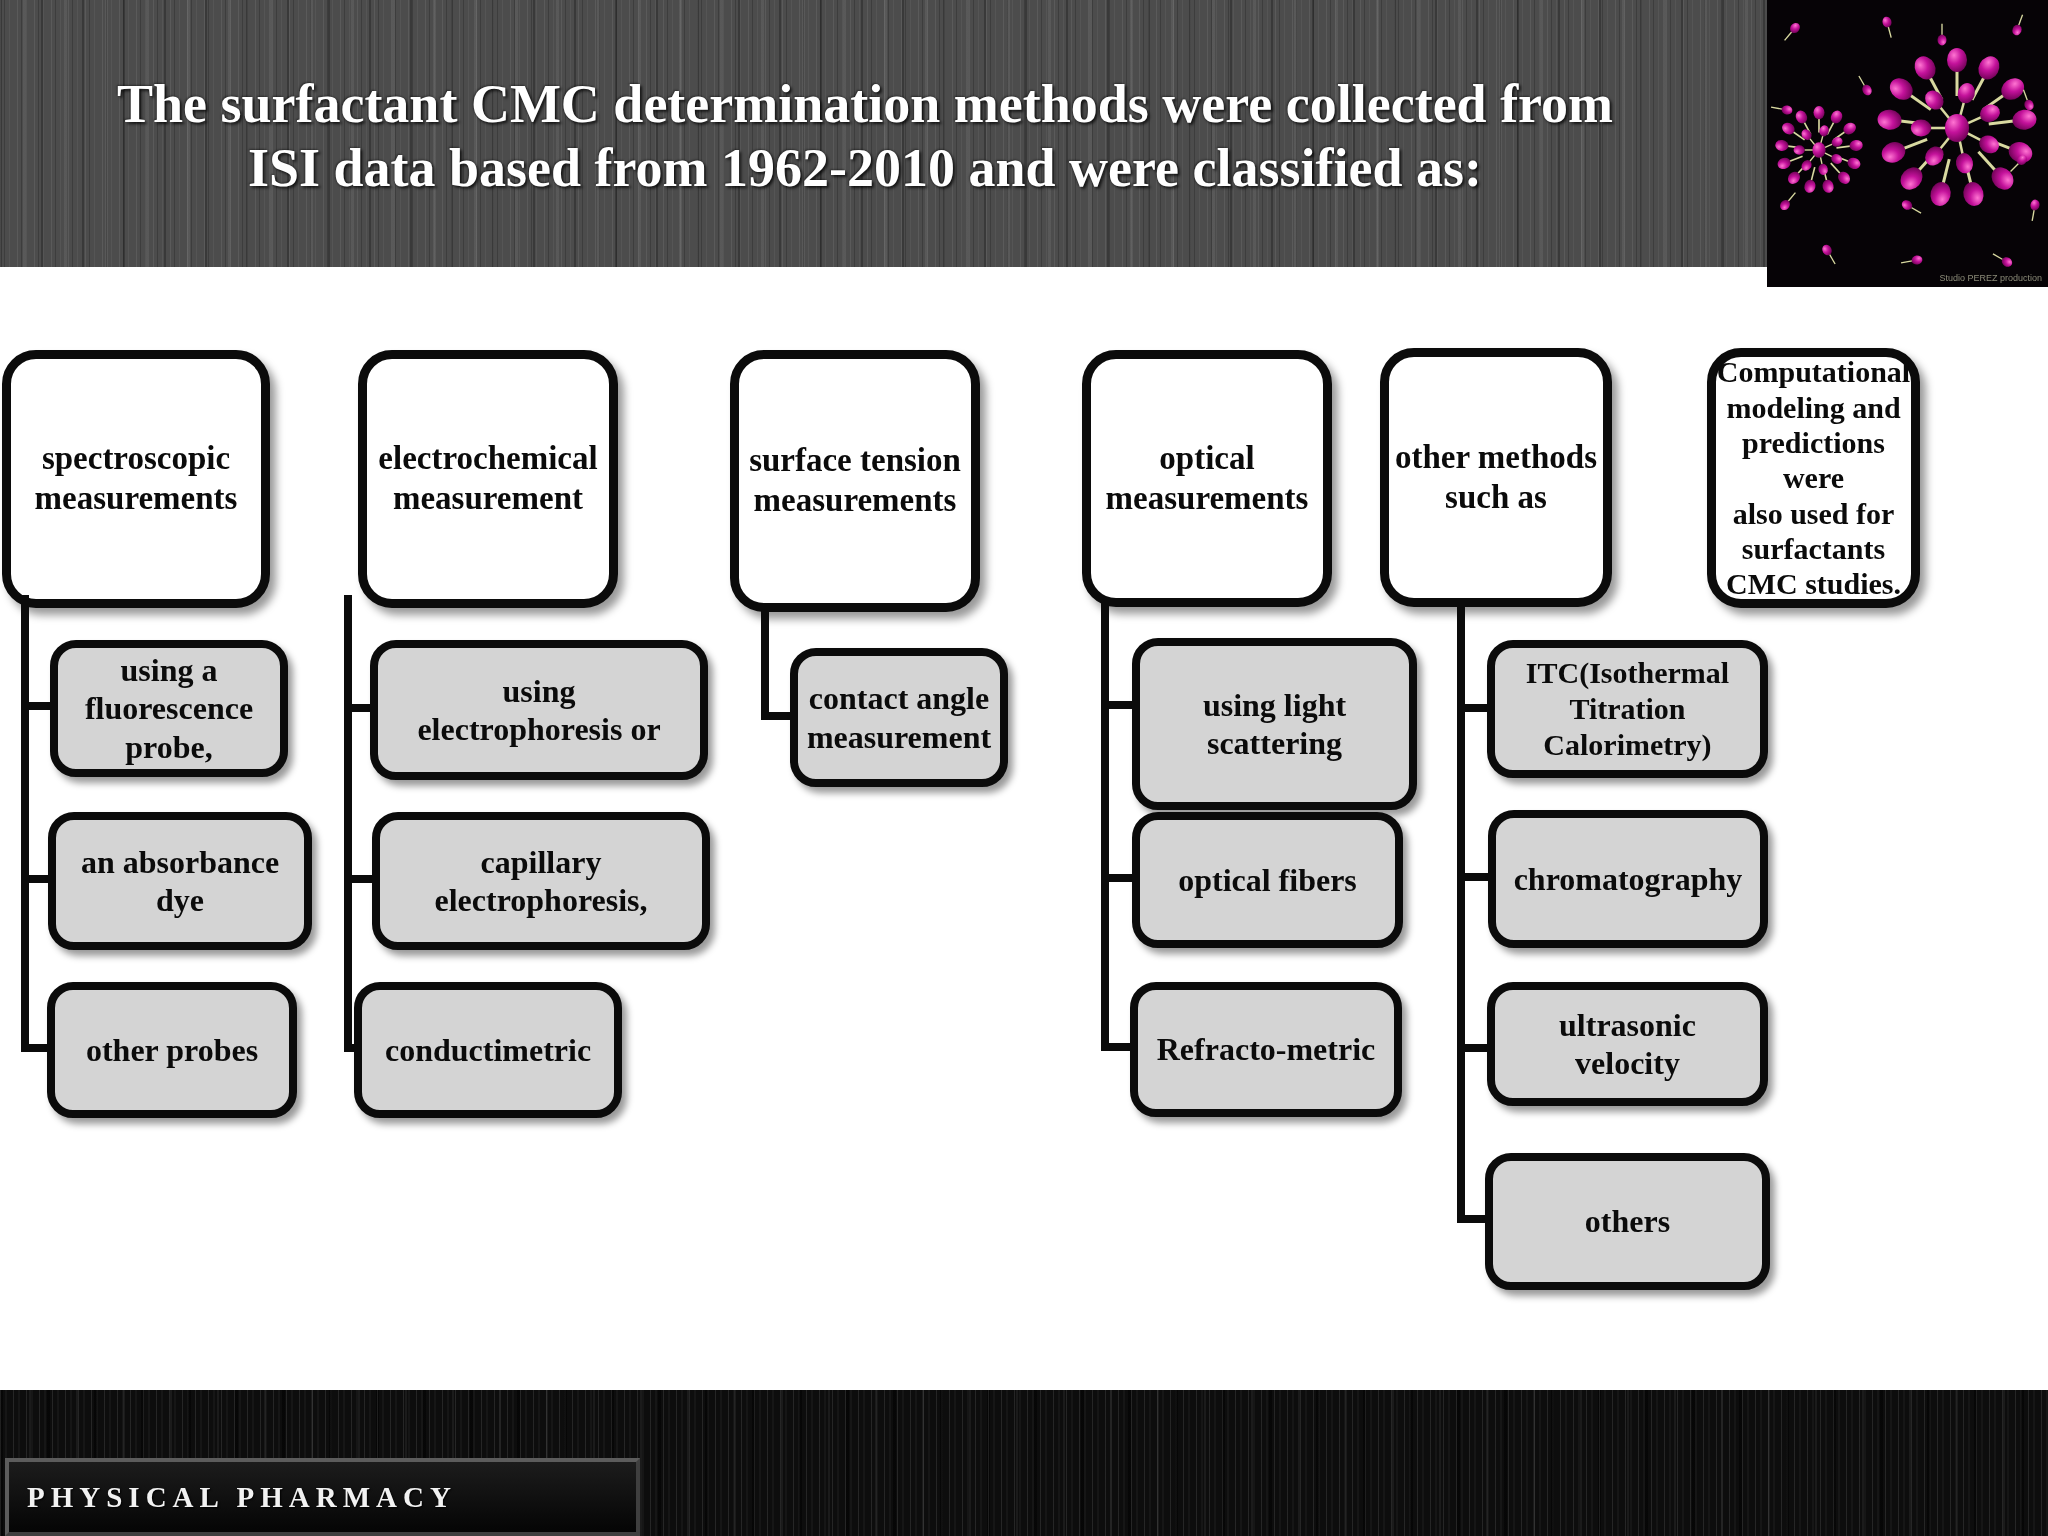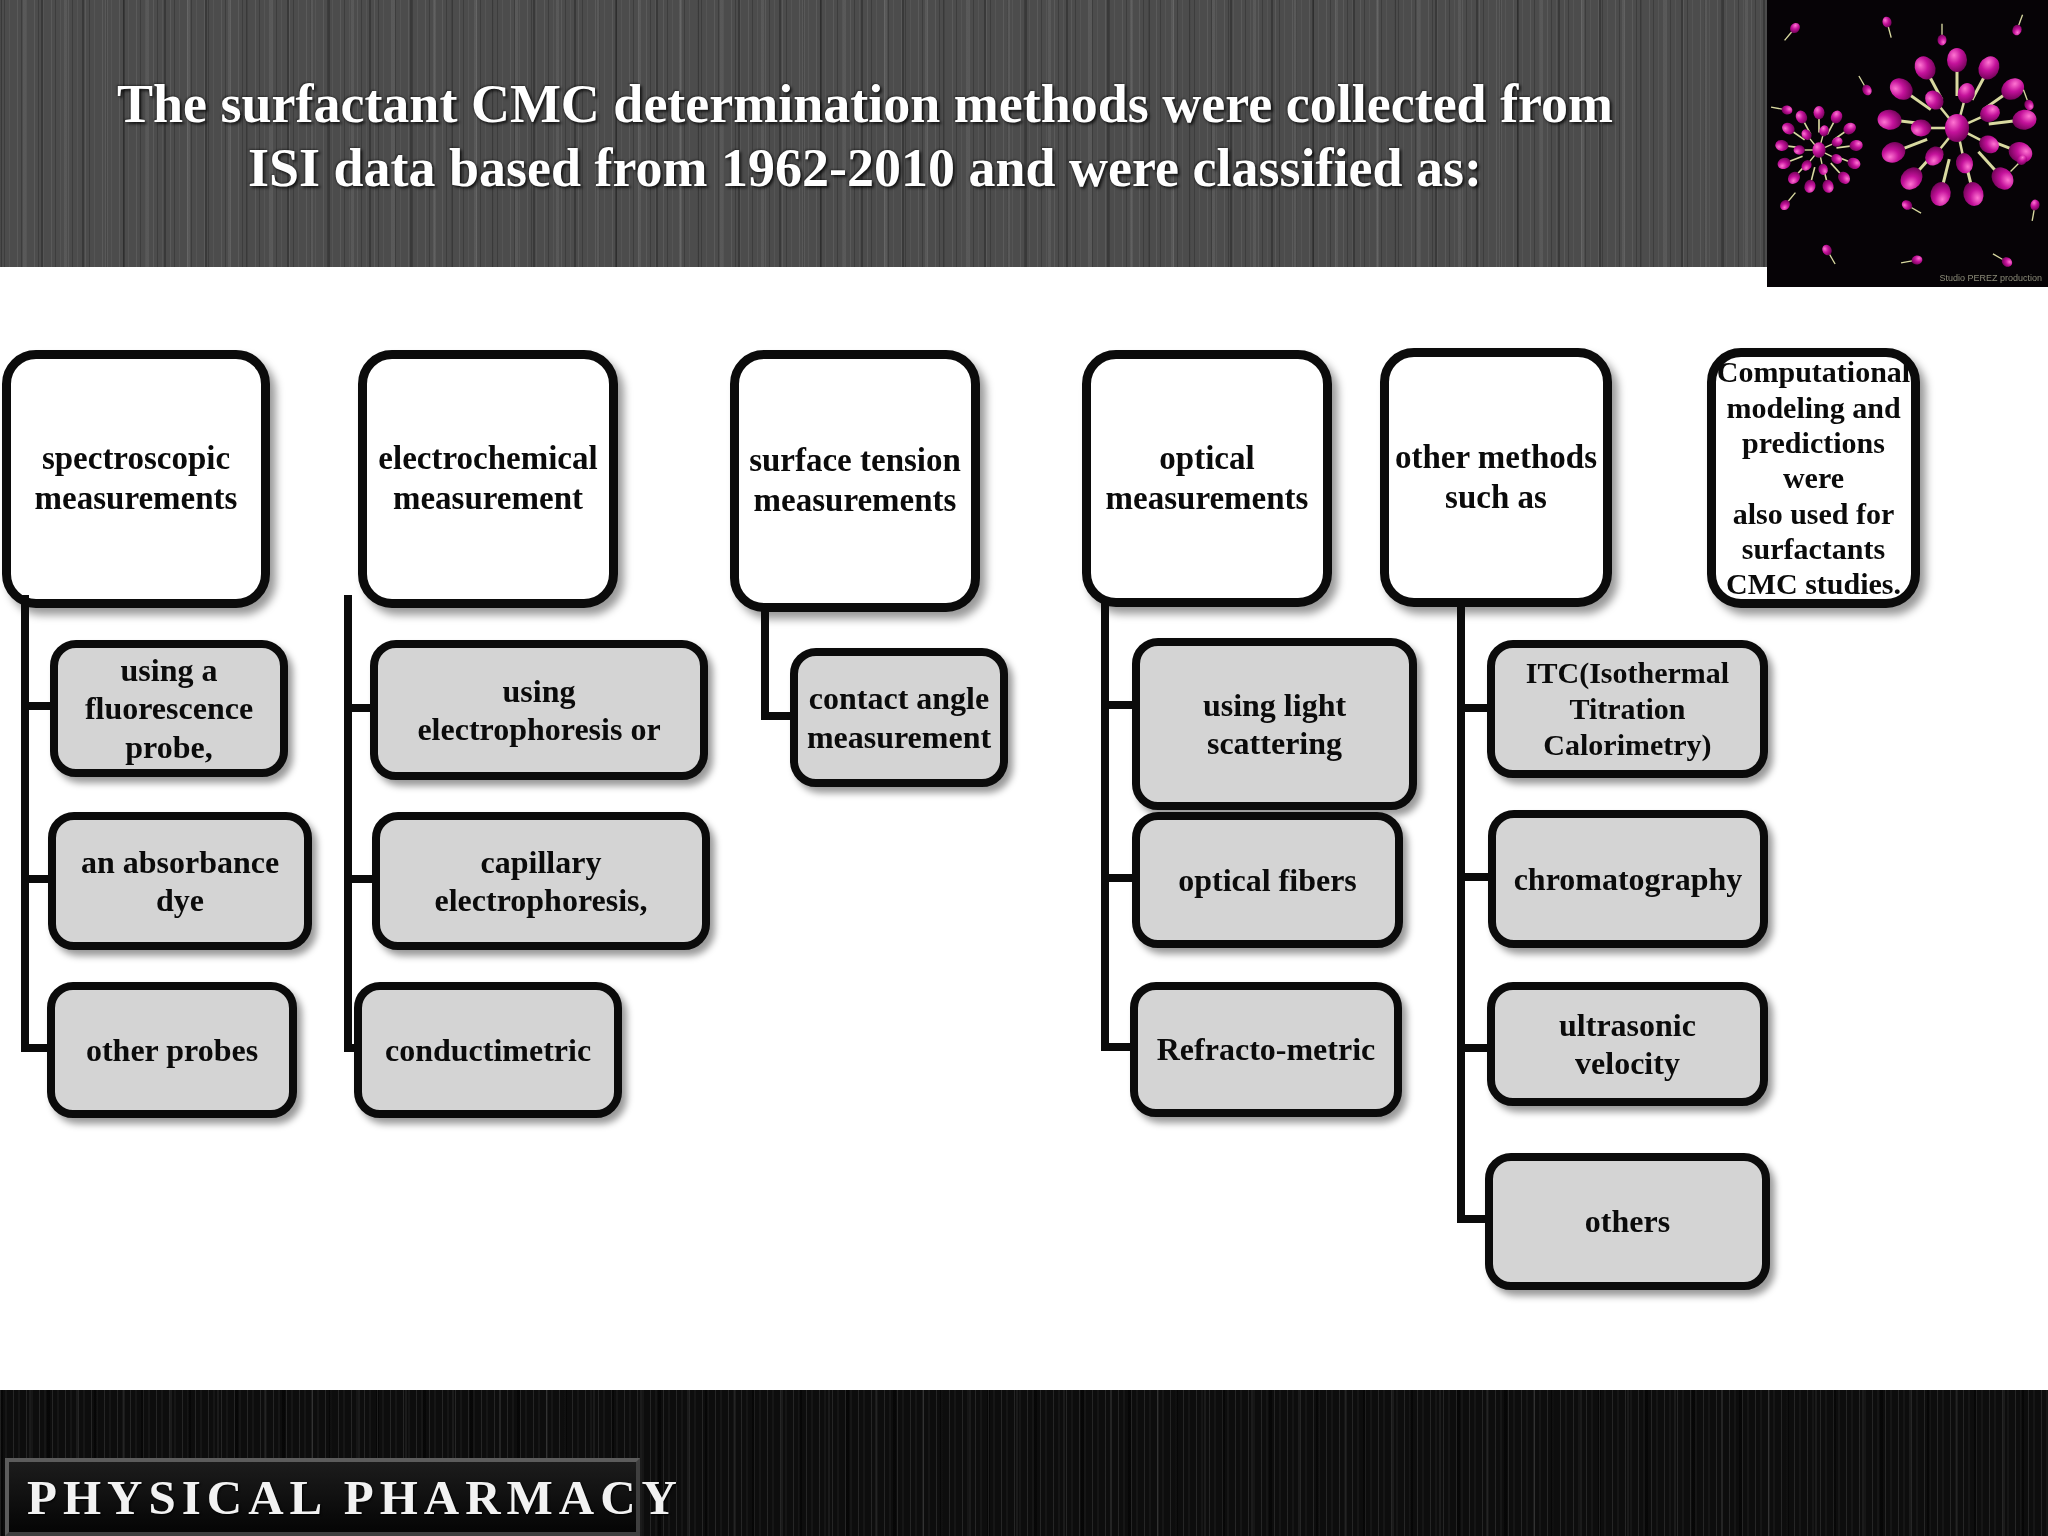--- a/index.html
+++ b/index.html
@@ -51,21 +51,21 @@
       repeating-linear-gradient(90deg, rgba(255,255,255,.10) 0 1px, transparent 1px 5px,
         rgba(255,255,255,.04) 5px 7px, transparent 7px 13px),
       repeating-linear-gradient(90deg, rgba(0,0,0,.5) 0 3px, transparent 3px 29px,
         rgba(255,255,255,.06) 29px 31px, transparent 31px 47px);
   }
   .footer-box{
     position:absolute;left:5px;top:1458px;width:635px;height:78px;box-sizing:border-box;
     border:4px solid #3f3f3f;border-top-color:#5c5c5c;border-left-color:#5c5c5c;
     background:linear-gradient(#1c1c1c,#050505);
     display:flex;align-items:center;padding-left:18px;
-    color:#f2f2f2;font-size:49px;letter-spacing:6px;white-space:nowrap;
+    color:#f2f2f2;font-size:29px;letter-spacing:6px;white-space:nowrap;
     text-shadow:1px 1px 2px #000;
   }
 </style>
 </head>
 <body>
 
 <div class="slide">
 
   <div class="header">
     <div class="title">

